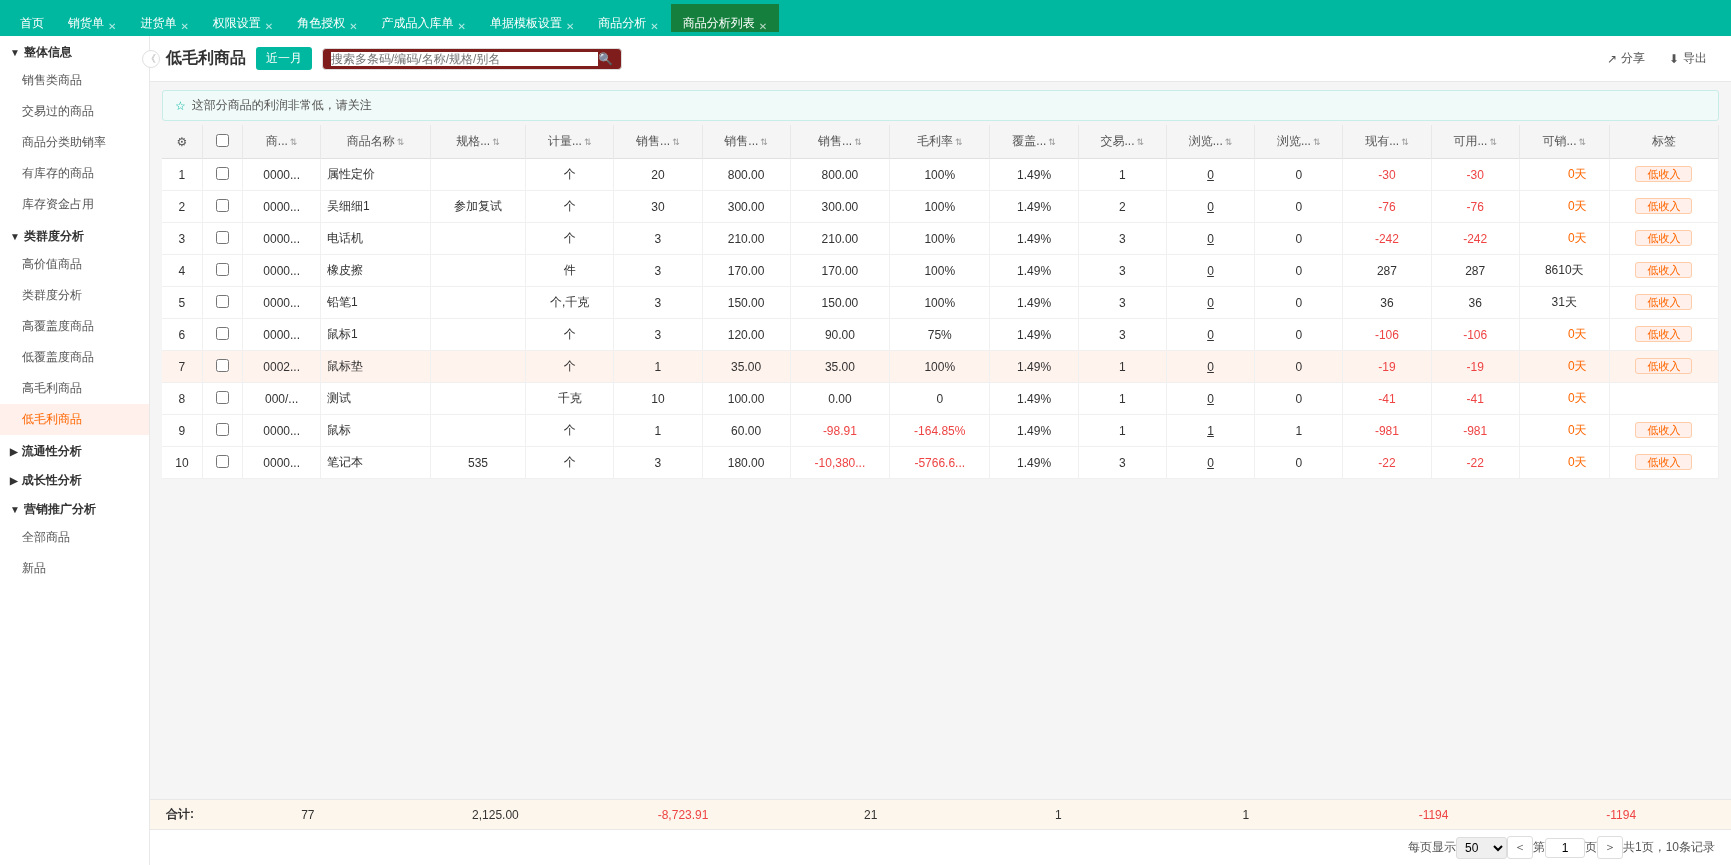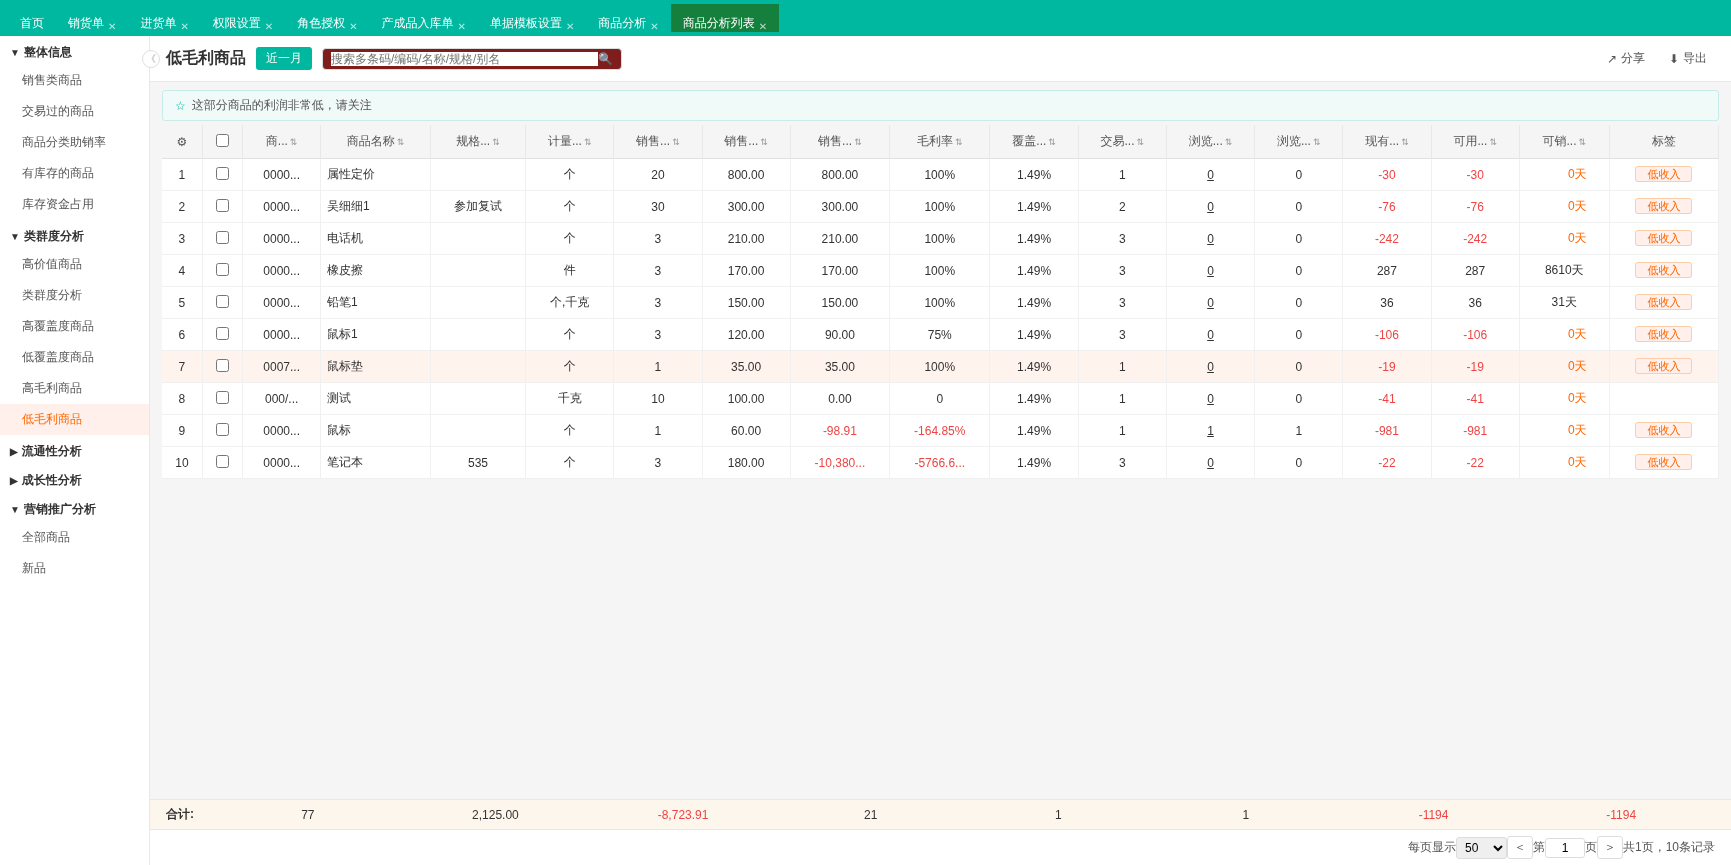--- a/index.html
+++ b/index.html
@@ -554,21 +554,21 @@
       <td><span class="underline-link">0</span></td>
       <td>0</td>
       <td class="red">-106</td>
       <td class="red">-106</td>
       <td class="orange">0天</td>
       <td><span class="tag-badge">低收入</span></td>
     </tr>
             <tr class="highlighted">
       <td>7</td>
       <td><input type="checkbox" style=""></td>
-      <td>0007...</td>
+      <td>0002...</td>
       <td class="left-align">鼠标垫</td>
       <td></td>
       <td>个</td>
       <td>1</td>
       <td>35.00</td>
       <td class="">35.00</td>
       <td class="">100%</td>
       <td>1.49%</td>
       <td>1</td>
       <td><span class="underline-link">0</span></td>

